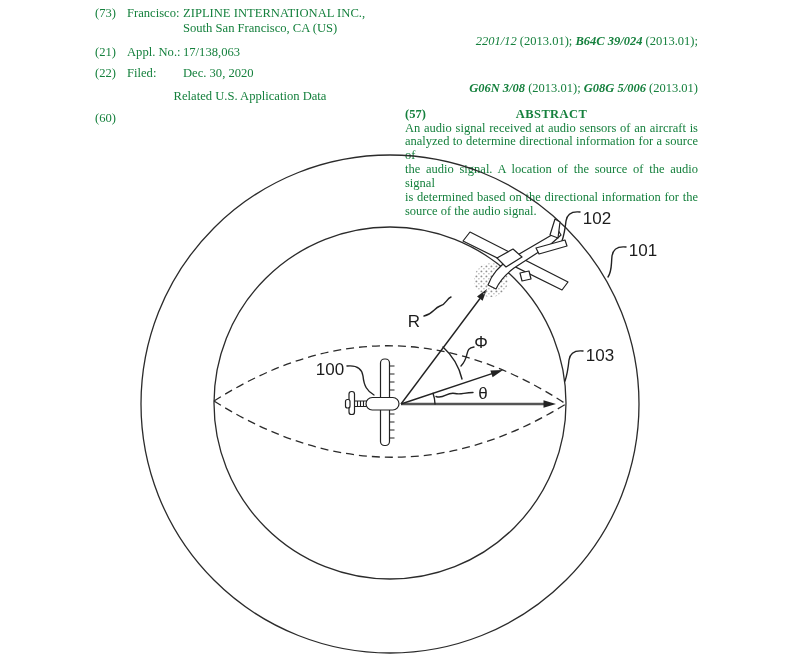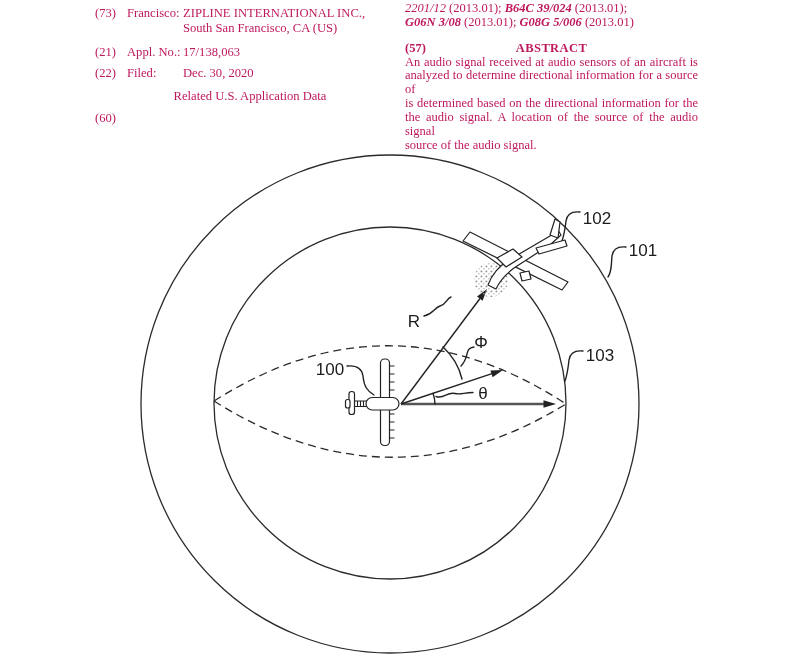--- a/index.html
+++ b/index.html
@@ -1,32 +1,32 @@
 <!DOCTYPE html>
 <html><head>
 <meta charset="utf-8">
 <style>
   html,body{margin:0;padding:0;background:#fff;}
   .page{
     position:relative;width:802px;height:667px;background:#ffffff;
-    font-family:"Liberation Serif","DejaVu Serif",serif;color:#be185d;overflow:hidden;
+    font-family:"Liberation Serif","DejaVu Serif",serif;color:#15803d;overflow:hidden;
   }
   
   .col-left{position:absolute;left:85px;top:6px;width:300px;font-size:12.6px;line-height:15px;}
   .col-right{position:absolute;left:405px;top:2px;width:293px;font-size:12.5px;line-height:13.5px;}
   .row{display:grid;grid-template-columns:32px 56px 1fr;padding-left:10px;}
   .row .tag{white-space:nowrap;}
   .b{font-weight:normal;}
   .nowrap{white-space:nowrap;}
   .row-appl{margin-top:9px;}
   .row-filed{margin-top:6px;}
   .related-head{margin-top:8px;font-weight:normal;text-align:center;margin-left:30px;}
   .row-prov{margin-top:7px;display:grid;grid-template-columns:32px 1fr;padding-left:10px;}
   .just{text-align:justify;text-align-last:justify;}
-  .cls-line{text-align:left;}
+  .cls-line{text-align:right;margin-top:33px;}
   .it{font-style:italic;}
   .bit{font-style:italic;font-weight:bold;}
   .abs-head{position:relative;margin-top:13px;text-align:center;}
   .abs-head .tag57{position:absolute;left:0;top:0;font-weight:bold;}
   .abs-title{font-weight:bold;letter-spacing:.4px;}
   .abs-par{line-height:13.9px;}
   .abs-par .line{text-align:justify;text-align-last:justify;}
   .abs-par .line.last{text-align:left;text-align-last:left;}
   
   .fig{position:absolute;left:0;top:0;width:802px;height:667px;}
@@ -75,22 +75,22 @@
     <div class="cls-line"><span class="bit">G06N 3/08</span><span> (2013.01); </span><span class="bit">G08G 5/006</span><span> (2013.01)</span></div>
 
     <div class="abs-head">
       <span class="tag57">(57)</span>
       <span class="abs-title">ABSTRACT</span>
     </div>
 
     <div class="abs-par">
       <div class="line">An audio signal received at audio sensors of an aircraft is</div>
       <div class="line">analyzed to determine directional information for a source of</div>
+      <div class="line">the audio signal. A location of the source of the audio signal</div>
       <div class="line">is determined based on the directional information for the</div>
-      <div class="line">the audio signal. A location of the source of the audio signal</div>
       <div class="line last">source of the audio signal.</div>
     </div>
   </div>
 
   <svg class="fig" viewBox="0 0 802 667" aria-label="patent figure">
     <defs>
       <pattern id="stip" width="5" height="5" patternUnits="userSpaceOnUse">
         <circle cx="1.4" cy="1.4" r="0.95" fill="#8f8f8f"></circle>
         <circle cx="3.9" cy="3.7" r="0.8" fill="#b3b3b3"></circle>
       </pattern>

